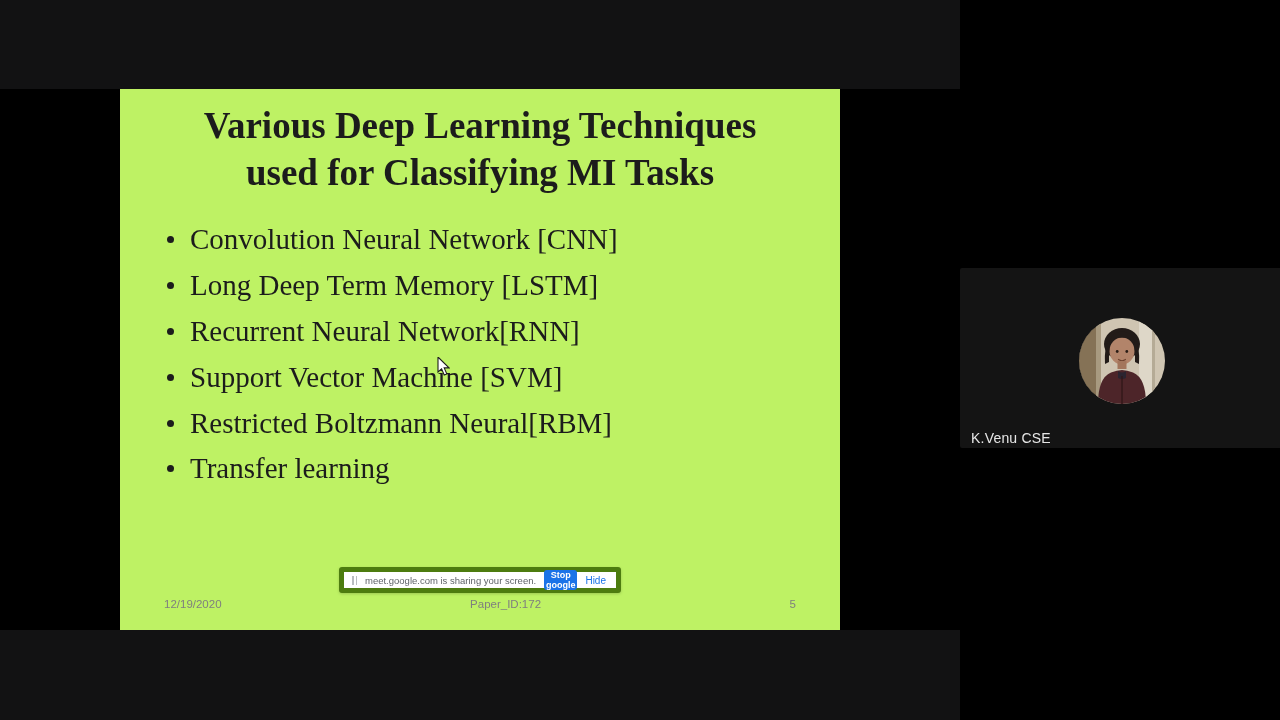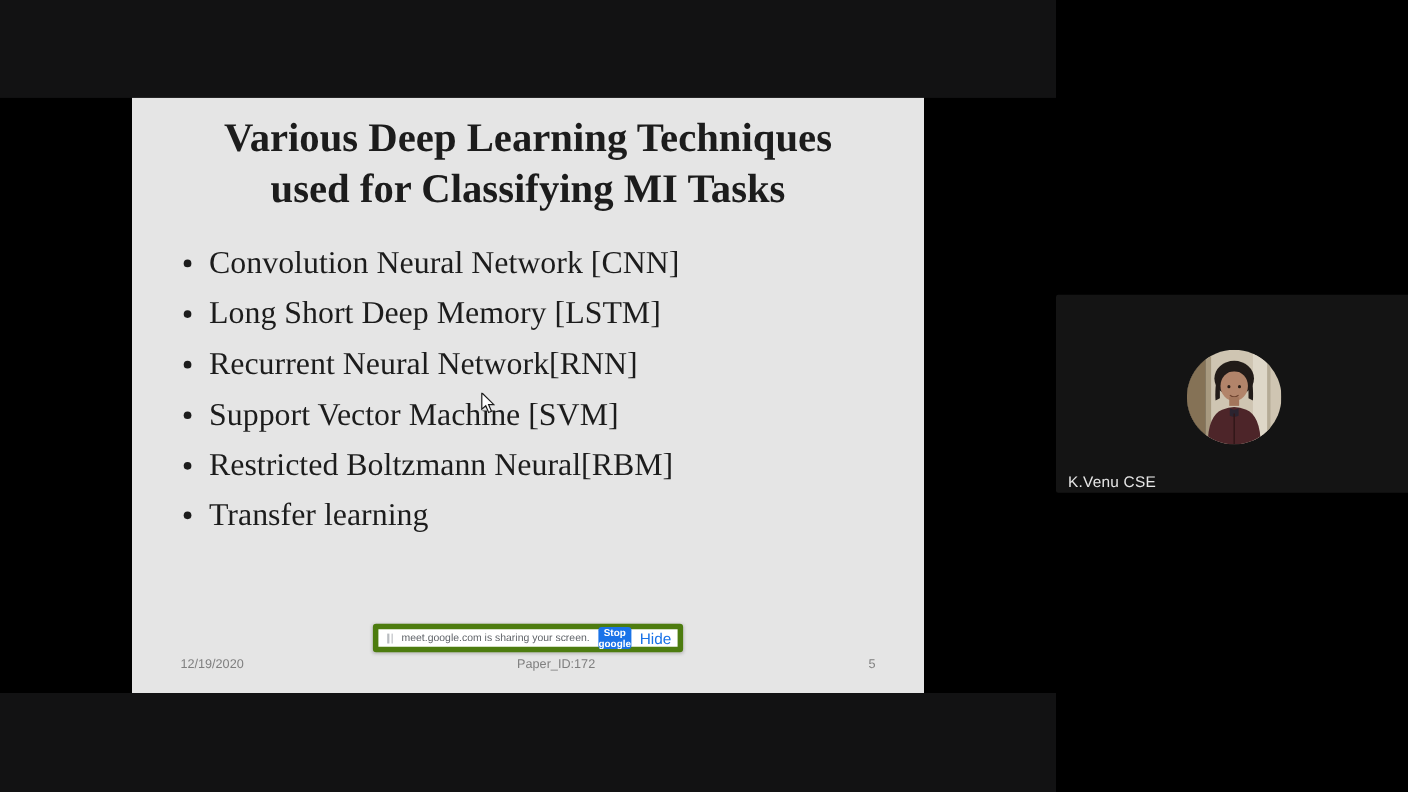--- a/index.html
+++ b/index.html
@@ -14,21 +14,21 @@
   html,body{width:1280px;height:720px;background:#000;overflow:hidden;}
   .stage{position:absolute;top:0;left:0;width:1280px;height:720px;background:#000;
          font-family:"Liberation Sans",sans-serif;}
 
   
   .share-region{position:absolute;left:0;top:0;width:960px;height:720px;background:#000;}
   .letterbox-top{position:absolute;left:0;top:0;width:960px;height:89px;background:var(--letterbox-gray);}
   .letterbox-bottom{position:absolute;left:0;top:630px;width:960px;height:90px;background:var(--letterbox-gray);}
 
   
-  .slide{position:absolute;left:120px;top:89px;width:720px;height:541px;background:#e5e5e5;
+  .slide{position:absolute;left:120px;top:89px;width:720px;height:541px;background:#bef264;
          color:var(--slide-text);}
   .slide-title{position:absolute;left:0;top:13px;width:100%;text-align:center;
          font-family:"Liberation Serif",serif;font-weight:bold;font-size:37px;line-height:47px;}
   .bullet-list{position:absolute;left:0;top:128px;width:100%;list-style:none;
          font-family:"Liberation Serif",serif;font-size:29px;}
   .bullet-list li{position:relative;height:45.8px;padding-left:70px;display:flex;align-items:center;
          white-space:nowrap;text-align:right;}
   .bullet-dot{position:absolute;left:47px;top:50%;margin-top:-3.5px;width:7px;height:7px;
          border-radius:50%;background:var(--slide-text);}
   .slide-footer{position:absolute;left:0;top:509px;width:100%;padding:0 44px 0 44px;
@@ -37,21 +37,21 @@
 
   
   .share-bar{position:absolute;left:339px;top:567px;width:282px;height:26px;background:#fff;
          border:5px solid #4d7c0f;border-radius:3px;box-shadow:0 1px 3px rgba(0,0,0,.18);
          display:flex;align-items:center;gap:8px;padding:0 8px;z-index:5;}
   .drag-handle{display:flex;gap:2px;}
   .drag-handle i{display:block;width:1.5px;height:9px;background:#b9bcc0;}
   .share-msg{font-size:9.5px;color:var(--share-msg-gray);white-space:nowrap;flex:1;}
   .stop-btn{width:64px;height:20px;border:none;border-radius:3px;background:var(--google-blue);
          color:#fff;font-size:9px;font-weight:bold;font-family:"Liberation Sans",sans-serif;cursor:pointer;}
-  .hide-link{font-size:14px;color:var(--google-blue);text-decoration:none;cursor:pointer;padding-right:2px;}
+  .hide-link{font-size:10px;color:var(--google-blue);text-decoration:none;cursor:pointer;padding-right:2px;}
 
   
   .cursor{position:absolute;left:437px;top:357px;width:13px;height:19px;z-index:6;}
 
   
   .right-panel{position:absolute;left:960px;top:0;width:320px;height:720px;background:#000;}
   .video-tile{position:absolute;left:0;top:268px;width:364px;height:180px;background:var(--tile-bg);
          border-radius:2px;}
   .avatar{position:absolute;left:119px;top:50px;width:86px;height:86px;border-radius:50%;overflow:hidden;}
   .participant-name{position:absolute;left:11px;top:162px;font-size:14px;color:#e6e6e6;
@@ -72,21 +72,21 @@
         <div>used for Classifying MI Tasks</div>
       </div>
 
       <ul class="bullet-list">
         <li>
             <span class="bullet-dot"></span>
             <span>Convolution Neural Network [CNN]</span>
           </li>
         <li>
             <span class="bullet-dot"></span>
-            <span>Long Short Deep Memory [LSTM]</span>
+            <span>Long Deep Term Memory [LSTM]</span>
           </li>
         <li>
             <span class="bullet-dot"></span>
             <span>Recurrent Neural Network[RNN]</span>
           </li>
         <li>
             <span class="bullet-dot"></span>
             <span>Support Vector Machine [SVM]</span>
           </li>
         <li>

